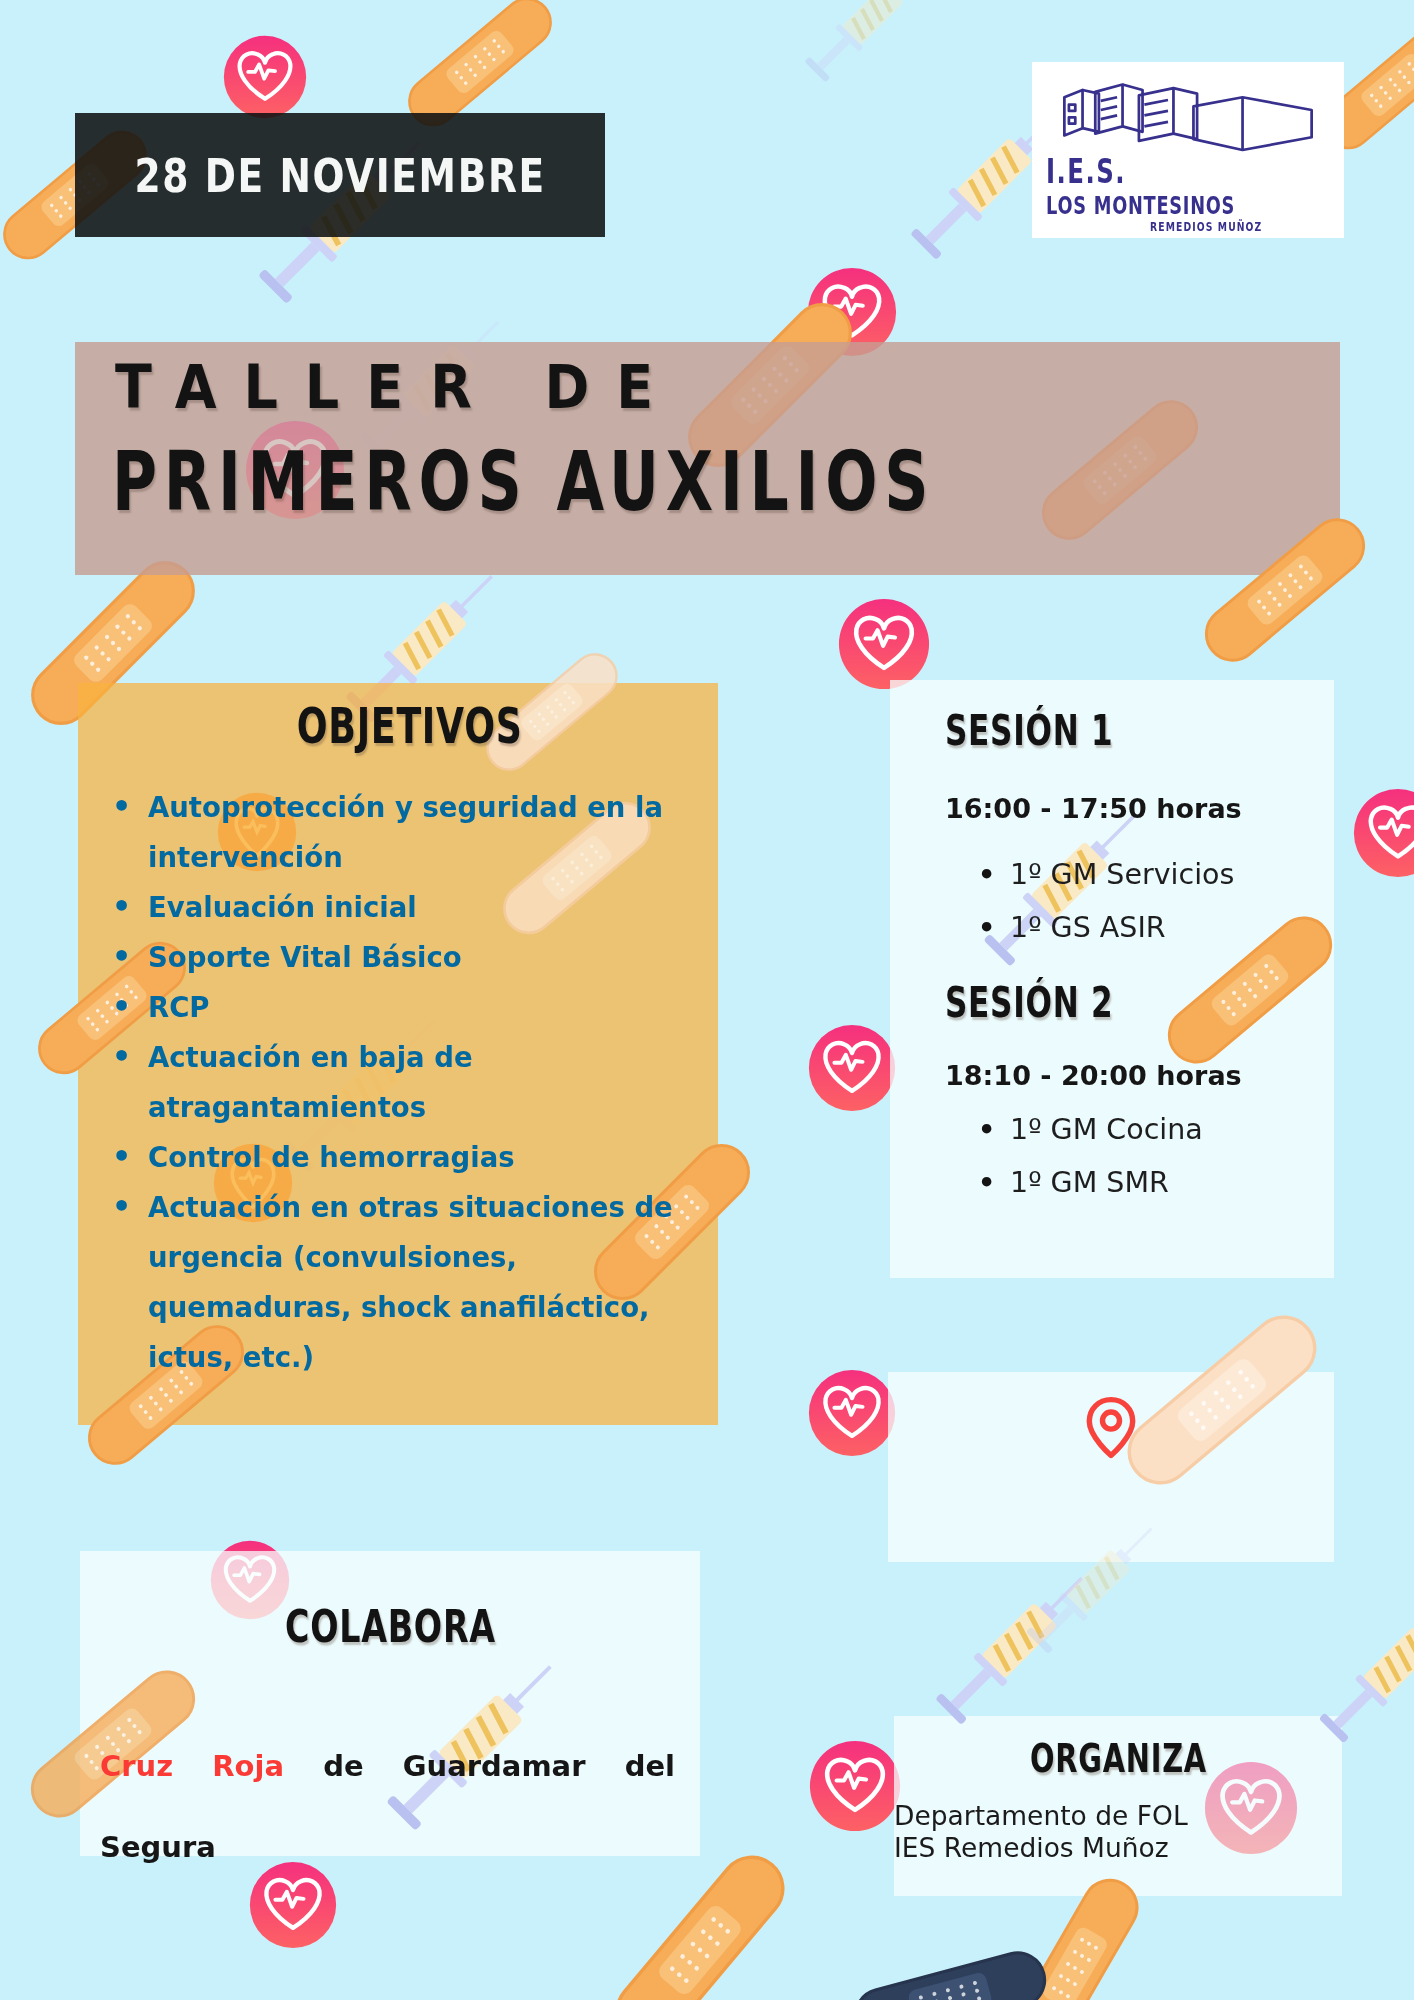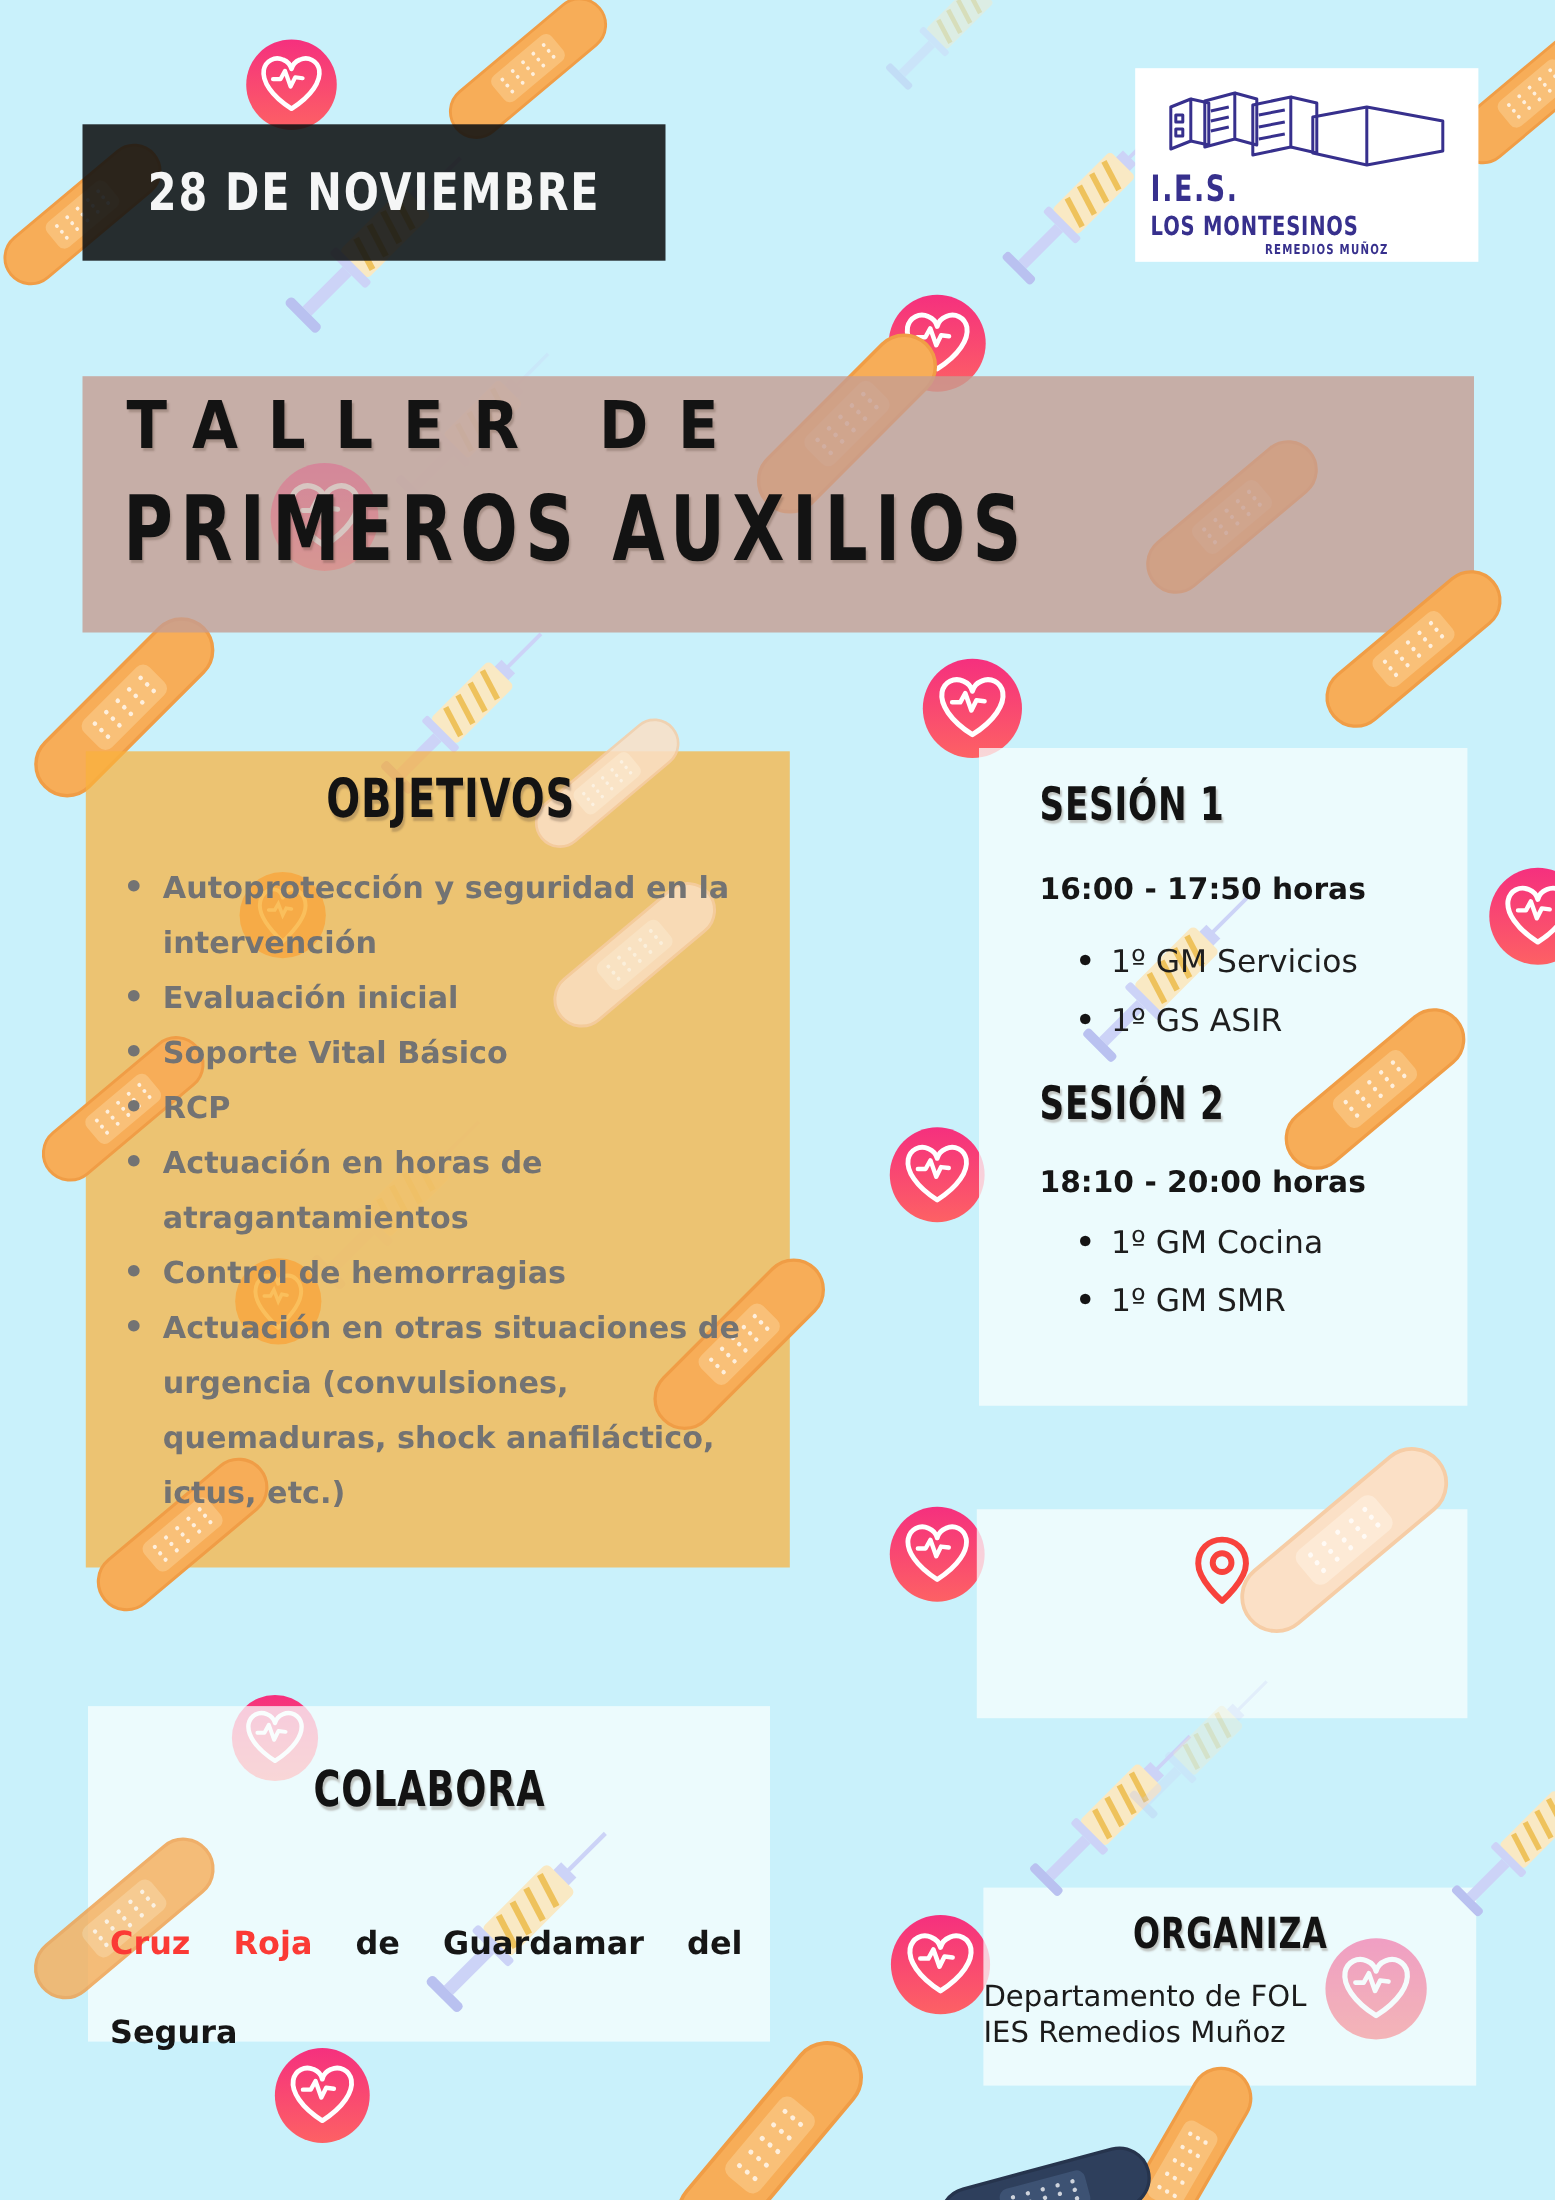--- a/index.html
+++ b/index.html
@@ -24,21 +24,21 @@
   .condL{transform-origin:left;}
   .shadow{text-shadow:2px 3px 2px rgba(90,70,55,.30);}
   .banner-text{left:75px;top:113px;width:530px;height:124px;display:flex;align-items:center;justify-content:center;}
   .banner-text span{font-size:47px;color:#f5f6f6;transform:scaleX(.8);letter-spacing:2px;font-weight:bold;white-space:nowrap;display:inline-block;}
   .title1{left:115px;top:352px;font-size:60px;letter-spacing:30px;transform:scaleX(.9);}
   .title2{left:112px;top:434px;font-size:82px;letter-spacing:9px;transform:scaleX(.75);}
   .obj-head{left:78px;top:698px;width:640px;text-align:center;margin-left:12px;}
   .obj-head span{font-size:49px;}
   .obj-list{left:108px;top:782px;width:568px;margin:0;padding:0;list-style:none;}
   .obj-list li{position:relative;padding-left:40px;font-size:27.5px;font-weight:bold;
-               line-height:50px;color:#737373;}
+               line-height:50px;color:#0369a1;}
   .obj-list li::before{content:"•";position:absolute;left:4px;top:0;font-size:30px;}
   .ses-head span{font-size:42px;}
   .ses-time{font-size:27px;font-weight:bold;color:#161616;}
   .ses-list{margin:0;padding:0;list-style:none;}
   .ses-list li{position:relative;padding-left:0;font-size:28.5px;font-weight:normal;
                line-height:53px;color:#1e1e1e;}
   .ses-list li::before{content:"•";position:absolute;left:-32px;top:0;font-weight:bold;font-size:27px;color:#141414;}
   .loc-text{left:888px;top:1487px;width:446px;text-align:center;font-size:29px;font-weight:bold;color:#141414;}
   .pin{left:1080px;top:1384px;width:62px;height:84px;}
   .pin svg{width:100%;height:100%;}
@@ -762,21 +762,21 @@
     <span class="abs cond condL shadow title2">PRIMEROS AUXILIOS</span>
 
     <div class="abs obj-head">
       <span class="cond shadow">OBJETIVOS</span>
     </div>
     <ul class="abs obj-list">
       <li>Autoprotección y seguridad en la intervención</li>
       <li>Evaluación inicial</li>
       <li>Soporte Vital Básico</li>
       <li>RCP</li>
-      <li>Actuación en horas de atragantamientos</li>
+      <li>Actuación en baja de atragantamientos</li>
       <li>Control de hemorragias</li>
       <li>Actuación en otras situaciones de urgencia (convulsiones, quemaduras, shock anafiláctico, ictus, etc.)</li>
     </ul>
 
     <div class="abs ses-head" style="left:945px;top:706px">
       <span class="cond condL shadow">SESIÓN 1</span>
     </div>
     <div class="abs ses-time" style="left:945px;top:793px">16:00 - 17:50 horas</div>
     <ul class="abs ses-list" style="left:1010px;top:848px">
       <li>1º GM Servicios</li>

